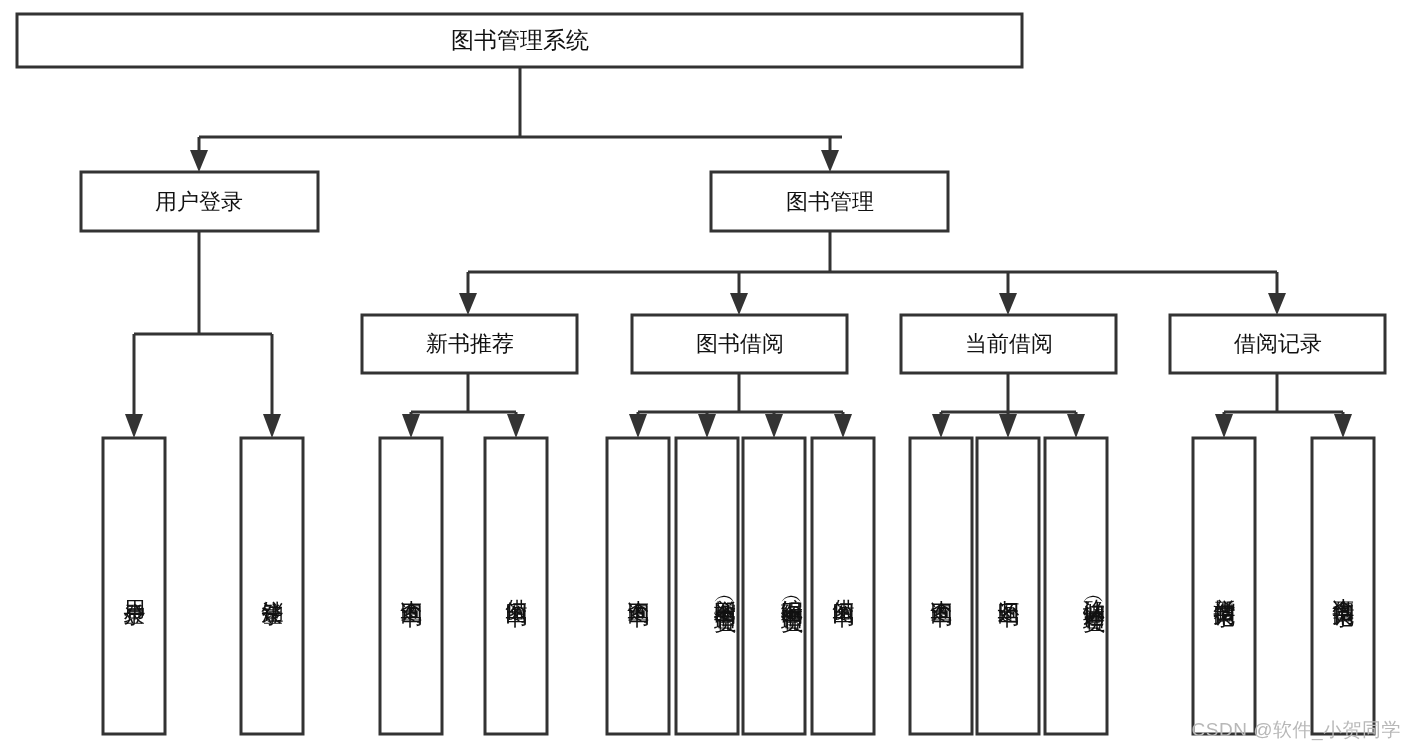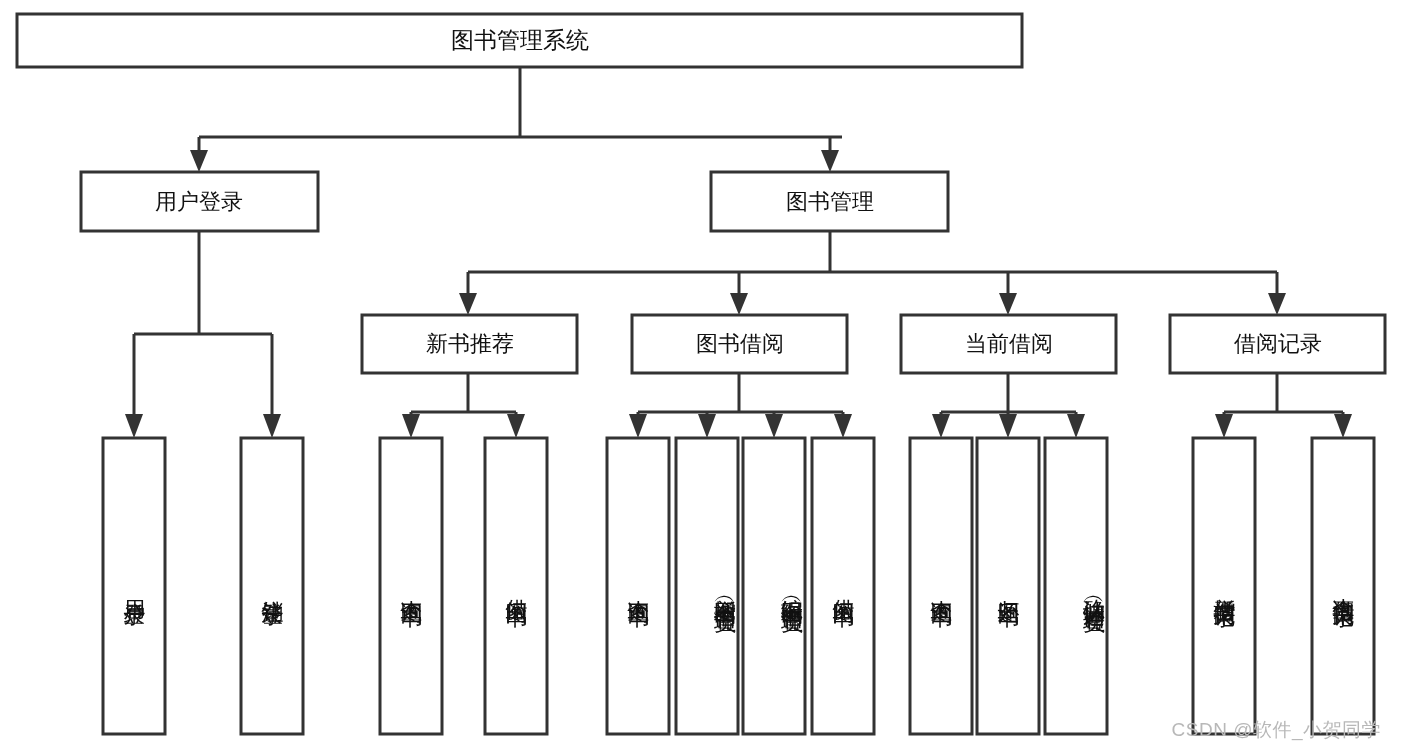--- a/index.html
+++ b/index.html
@@ -61,21 +61,21 @@
     font-family: "Liberation Sans", "DejaVu Sans", sans-serif;
     font-size: 22px;
     line-height: 1.22;
     color: #111111;
     letter-spacing: 2px;
     white-space: nowrap;
     pointer-events: none;
   }
   .watermark {
     position: absolute;
-    right: 24px;
+    right: 4px;
     bottom: 4px;
     font-family: "Liberation Sans", "DejaVu Sans", sans-serif;
     font-size: 19px;
     color: #b8b8b8;
     white-space: nowrap;
     letter-spacing: 0.5px;
   }
 </style>
 </head>
 <body>

